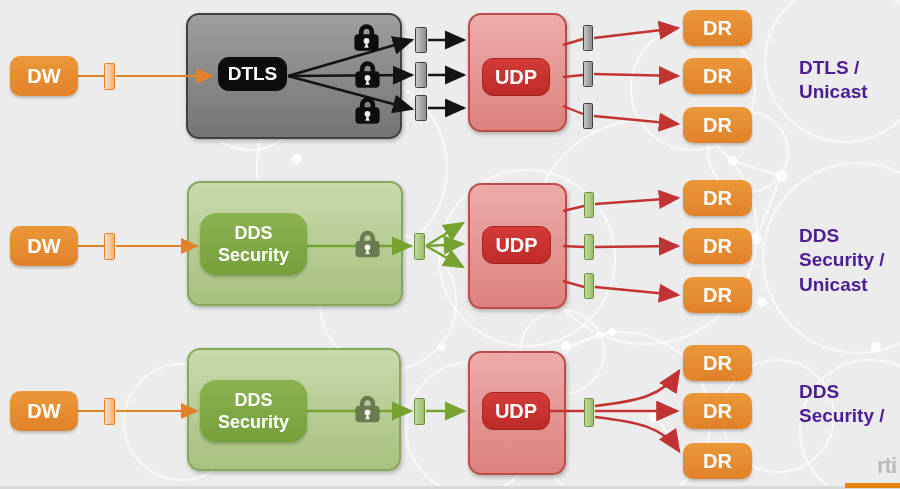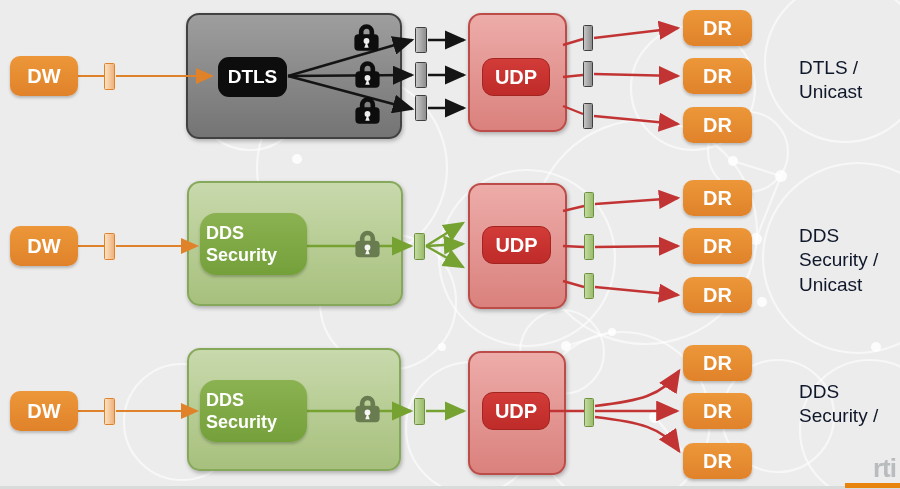--- a/index.html
+++ b/index.html
@@ -10,35 +10,35 @@
   }
   .stage svg.layer{position:absolute; left:0; top:0; pointer-events:none;}
   .bg{z-index:0;}
   .wires{z-index:2;}
   .container{position:absolute; z-index:1; border-radius:13px; box-shadow:1px 2px 4px rgba(0,0,0,.28);}
   .gray-container{background:linear-gradient(#9E9E9E,#747474); border:2px solid #414141;}
   .green-container{background:linear-gradient(#C8D9AC,#A7C07D); border:2px solid #86A85B;}
   .pink-container{background:linear-gradient(#EDACA9,#DA817D); border:2px solid #BC4C48;}
   .box{
     position:absolute; z-index:3; display:flex; align-items:center; justify-content:center;
-    color:#fff; font-weight:bold; 
+    color:#fff; font-weight:bold; text-align:center;
   }
   .orange-box{background:linear-gradient(#EC9739,#E0822A); border-radius:10px; font-size:20px; box-shadow:0 2px 3px rgba(0,0,0,.22);}
   .black-box{background:#0D0D0D; border-radius:11px; font-size:19px;}
   .green-box{background:linear-gradient(#8BB251,#74A03A); border-radius:16px; font-size:18px; line-height:1.25; box-shadow:0 2px 3px rgba(0,0,0,.22);}
   .red-box{background:linear-gradient(#D23B38,#BE2B29); border:1px solid #A32522; border-radius:11px; font-size:20px;}
   .port{position:absolute; z-index:3; border-radius:1.5px; box-sizing:border-box;}
   .port-orange{background:linear-gradient(90deg,#FAE2C6,#F1B078); border:1.5px solid #E08229;}
   .port-gray{background:linear-gradient(90deg,#C6C6C6,#8D8D8D); border:1.5px solid #3F3F3F;}
   .port-green{background:linear-gradient(90deg,#C3DAA1,#9ABC6A); border:1.5px solid #6E9140;}
   .lock{position:absolute; z-index:3;}
   .lock-black{color:#0D0D0D;}
   .lock-green{color:#687C50;}
-  .side-label{position:absolute; z-index:3; font-weight:normal; font-size:19px; line-height:1.28; color:#0f172a; white-space:nowrap;}
-  .logo{position:absolute; z-index:3; right:4px; top:453px; font-weight:bold; font-size:26px; color:#B9BCBE; letter-spacing:-1px;}
+  .side-label{position:absolute; z-index:3; font-weight:bold; font-size:19px; line-height:1.28; color:#4c1d95; white-space:nowrap;}
+  .logo{position:absolute; z-index:3; right:4px; top:453px; font-weight:bold; font-size:22px; color:#B9BCBE; letter-spacing:-1px;}
   .logo-bar{position:absolute; z-index:3; left:845px; top:483px; width:55px; height:5px; background:#E8830D;}
   .bottom-strip{position:absolute; z-index:1; left:0; top:486px; width:900px; height:3px; background:#D9DBDB;}
 </style>
 </head>
 <body>
 
 <div class="stage">
 
   <svg width="0" height="0" style="position:absolute">
     <defs>
@@ -163,21 +163,21 @@
       <path d="M595,406 C638,401 663,396 679,371" marker-end="url(#ah-r)"></path>
       <path d="M595,411 L677,411" marker-end="url(#ah-r)"></path>
       <path d="M595,417 C638,422 663,427 679,451" marker-end="url(#ah-r)"></path>
     </g>
   </svg>
 
   <div class="box orange-box" style="left:10px;top:56px;width:68px;height:40px;">
       <span>DW</span>
     </div>
   <div class="port port-orange" style="left:104px;top:63px;width:11px;height:27px;"></div>
-  <div class="box black-box" style="left:218px;top:57px;width:69px;height:40px;">
+  <div class="box black-box" style="left:218px;top:57px;width:69px;height:34px;">
       <span>DTLS</span>
     </div>
 
   <svg class="lock lock-black" style="left:351px;top:21px;" width="31" height="32">
       <use href="#padlock"></use>
     </svg>
   <svg class="lock lock-black" style="left:352px;top:58px;" width="31" height="32">
       <use href="#padlock"></use>
     </svg>
   <svg class="lock lock-black" style="left:352px;top:94px;" width="31" height="32">

